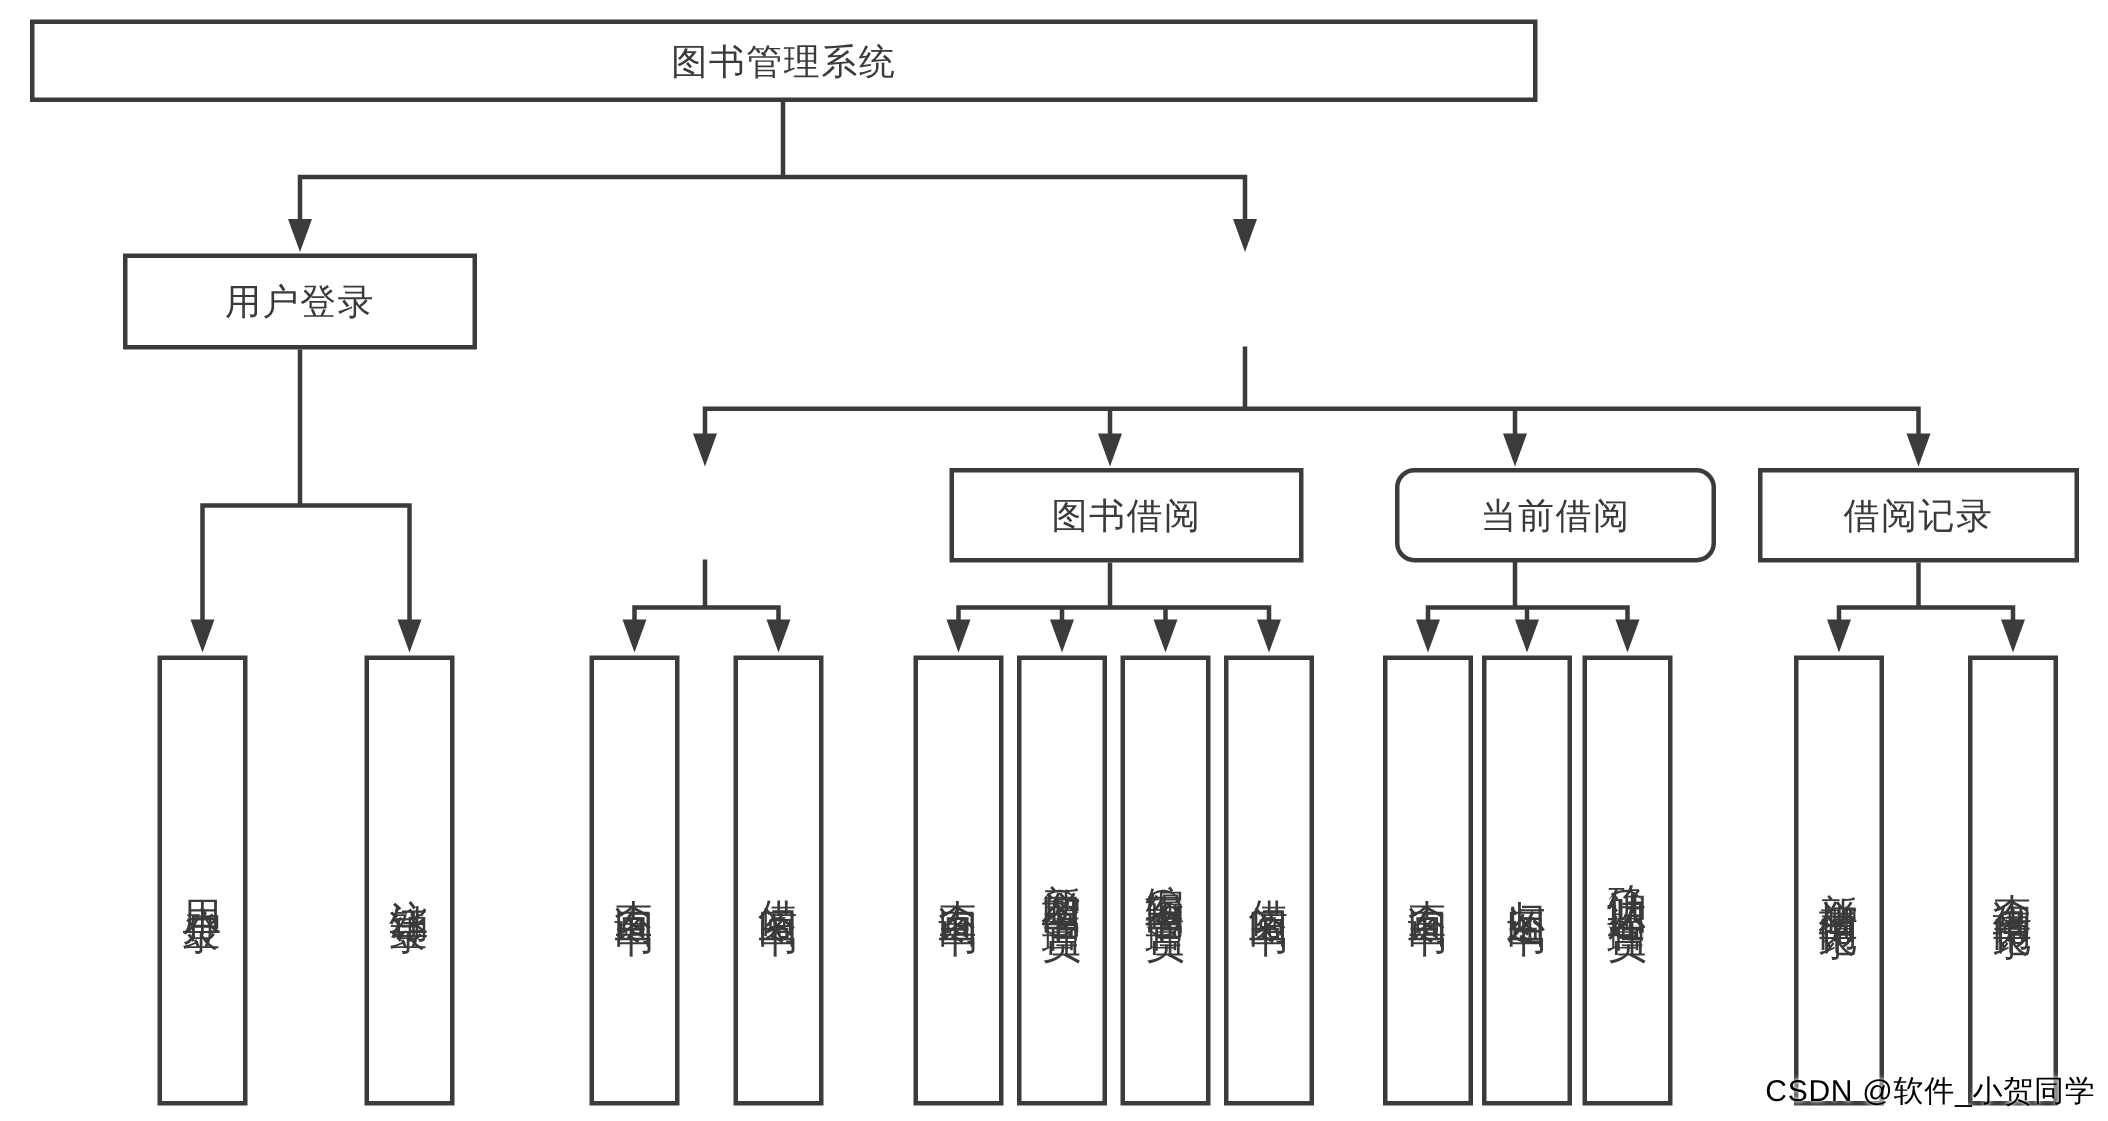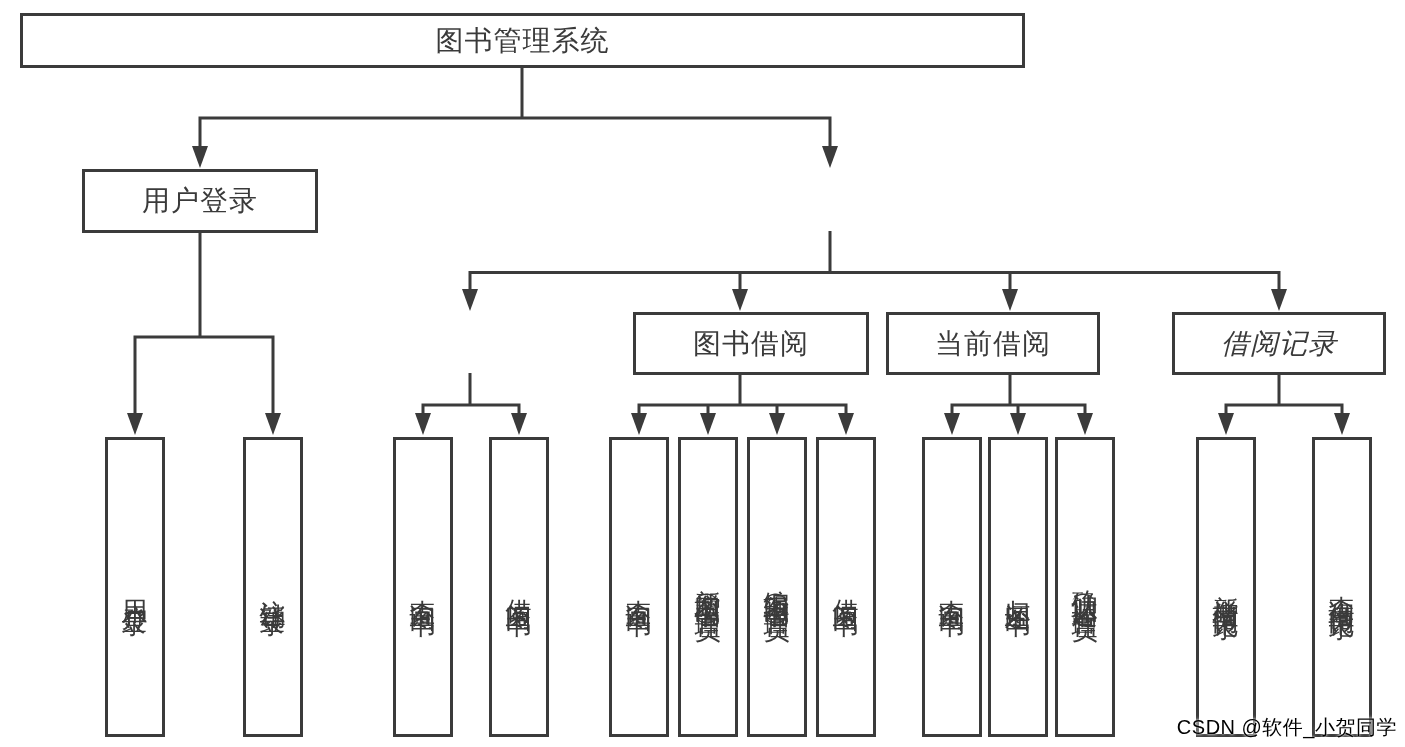--- a/index.html
+++ b/index.html
@@ -23,21 +23,21 @@
   .node {
     position: absolute;
     box-sizing: border-box;
     border: 3px solid #3b3b3b;
     background: #ffffff;
     display: flex;
     align-items: center;
     justify-content: center;
     color: #3a3a3a;
   }
-  .hnode { font-size: 28px; letter-spacing: 1px; }
+  .hnode { font-size: 24px; letter-spacing: 1px; }
   .vnode { font-size: 26px; }
   .vnode .vtext {
     writing-mode: vertical-rl;
     text-orientation: mixed;
     letter-spacing: 4px;
     line-height: 1;
     white-space: nowrap;
   }
   .watermark {
     position: absolute;
@@ -103,24 +103,24 @@
     <span>图书管理系统</span>
   </div>
 
   <div class="node hnode" style="left:82px; top:169px; width:236px; height:64px;">
     <span>用户登录</span>
   </div>
 
   <div class="node hnode" style="left:633px; top:312px; width:236px; height:63px;justify-content:center;">
     <span>图书借阅</span>
   </div>
-  <div class="node hnode" style="left:886px; top:312px; width:214px; height:63px;">
+  <div class="node hnode" style="left:930px; top:312px; width:214px; height:63px;border-radius:13px;">
     <span>当前借阅</span>
   </div>
-  <div class="node hnode" style="left:1172px; top:312px; width:214px; height:63px;font-style:italic;">
+  <div class="node hnode" style="left:1172px; top:312px; width:214px; height:63px;">
     <span>借阅记录</span>
   </div>
 
   <div class="node vnode" style="left:105px; top:437px; width:60px; height:300px;">
     <span class="vtext">用户登录</span>
   </div>
   <div class="node vnode" style="left:243px; top:437px; width:60px; height:300px;">
     <span class="vtext">注销登录</span>
   </div>
 

